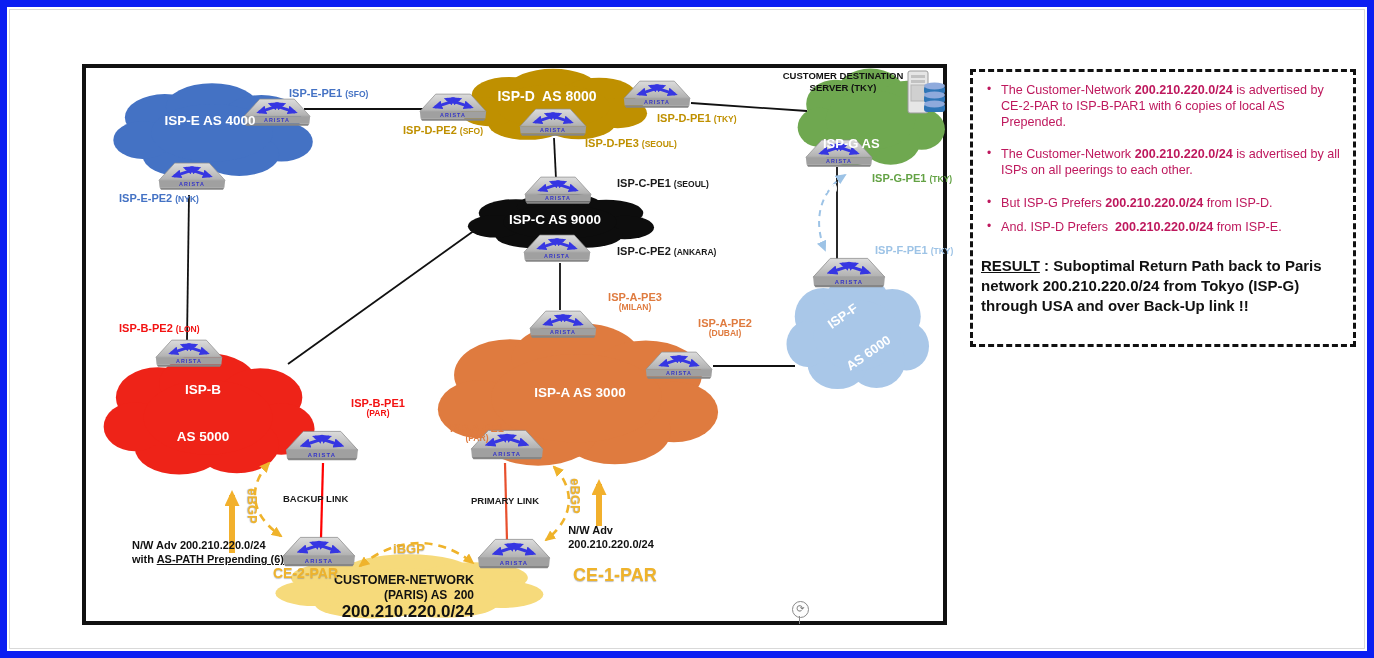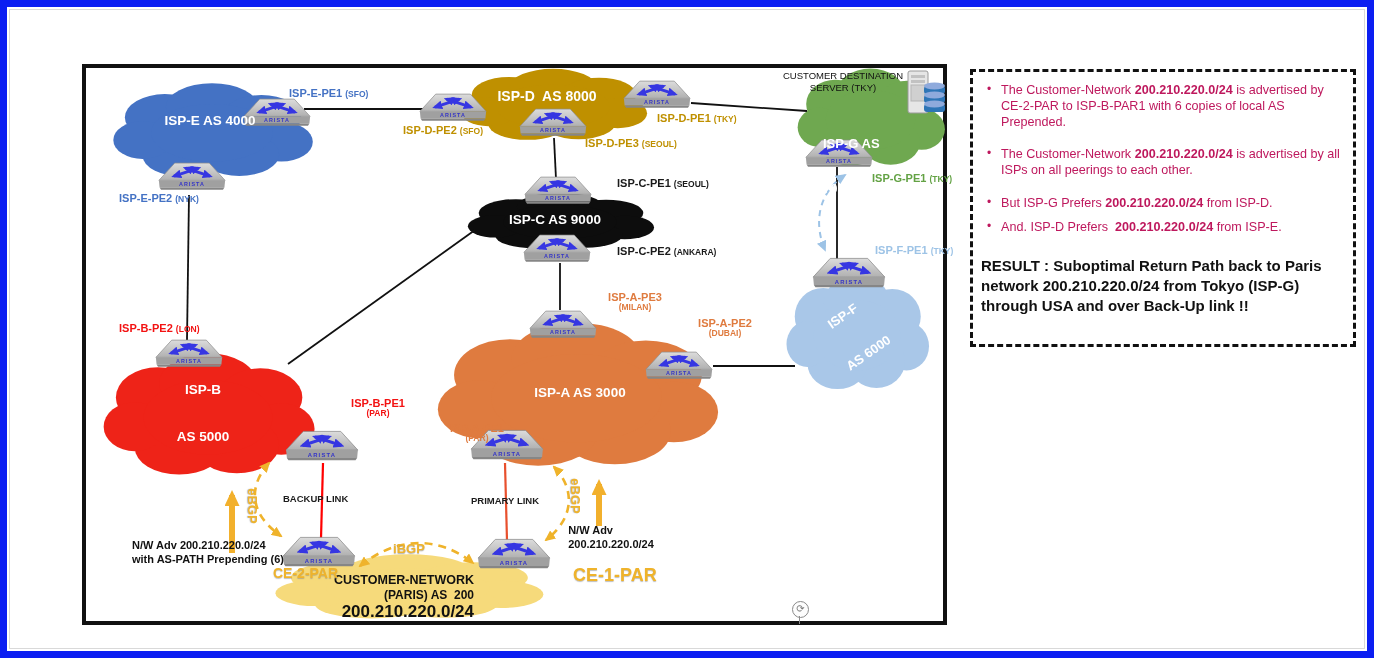--- a/index.html
+++ b/index.html
@@ -6,21 +6,21 @@
   #canvas{position:relative;width:1374px;height:658px;background:#fff;border:7px solid #0b1ef2;box-sizing:border-box;overflow:hidden;}
   #canvas::after{content:"";position:absolute;left:2px;top:2px;right:2px;bottom:2px;border:1px solid #d9d9d9;pointer-events:none;}
   .abs{position:absolute;}
   .diagram-border{left:75px;top:57px;width:865px;height:561px;border:4px solid #111;box-sizing:border-box;background:transparent;}
   .notes-panel{left:963px;top:62px;width:386px;height:278px;border:3px dashed #111;box-sizing:border-box;padding:10px 12px 8px 8px;background:#fff;z-index:6;}
   .bullet{position:relative;padding-left:20px;font-size:12.6px;line-height:1.28;color:#be185d;white-space:pre-wrap;}
   .bullet::before{content:"\2022";position:absolute;left:6px;top:0;font-size:12px;}
   .mb{margin-bottom:16px;}
   .mb-sm{margin-bottom:8px;}
   .result{margin-top:21px;font-size:15px;font-weight:bold;line-height:1.35;color:#111;white-space:pre-wrap;}
-  .u{}
+  .u{text-decoration:underline;}
   .cloud-label{color:#fff;font-weight:bold;text-align:center;z-index:4;white-space:pre-wrap;line-height:1.15;}
   .dev-label{font-weight:bold;font-size:11px;z-index:5;white-space:nowrap;line-height:1.1;margin-left:30px;}
   .dev-label .loc{font-size:8.5px;}
   .two-line{text-align:center;white-space:normal;}
   .lblE{color:#4472c4}.lblD{color:#bf9000}.lblC{color:#1a1a1a}.lblA{color:#df7b3f}
   .lblB{color:#f31212}.lblG{color:#63a244}.lblF{color:#9dc3e6}.lblGold{color:#efb32b}
   .link-label{font-weight:bold;font-size:9.5px;color:#1c1c1c;z-index:5;white-space:nowrap;}
   .gold-label{font-weight:bold;color:#efb32b;z-index:5;text-shadow:0 1px 1px rgba(120,120,120,.55);}
   .nwadv{font-weight:bold;font-size:11px;color:#111;text-align:left;line-height:1.3;z-index:5;white-space:nowrap;}
   .ctr{transform:translate(-50%,-50%);}
@@ -203,21 +203,21 @@
   </div>
   <div class="abs cloud-label ctr" style="left:573px;top:386px;font-size:13.5px">ISP-A AS 3000</div>
   <div class="abs cloud-label ctr" style="left:849px;top:328px;font-size:13px;transform:translate(-50%,-50%) rotate(-35deg)">
     <div>ISP-F</div>
     <div>AS 6000</div>
   </div>
   <div class="abs cloud-label" style="left:816px;top:100px;font-size:13px;text-align:left">
     <div>ISP-G AS</div>
     <div>7000</div>
   </div>
-  <div class="abs ctrx" style="left:836px;top:63px;font-size:9.5px;font-weight:normal;color:#111;text-align:center;line-height:1.25;z-index:4;white-space:nowrap">
+  <div class="abs ctrx" style="left:836px;top:63px;font-size:9.5px;font-weight:bold;color:#111;text-align:center;line-height:1.25;z-index:4;white-space:nowrap">
     <div>CUSTOMER DESTINATION</div>
     <div>SERVER (TKY)</div>
   </div>
   <div class="abs ctrx" style="left:397px;top:566px;text-align:right;color:#111;z-index:4;line-height:1.18">
     <div style="font-size:12.5px;font-weight:bold">CUSTOMER-NETWORK</div>
     <div style="font-size:12px;font-weight:bold;white-space:pre-wrap">(PARIS) AS  200</div>
     <div style="font-size:17px;font-weight:bold">200.210.220.0/24</div>
   </div>
 
   <div class="abs dev-label lblE" style="left:252px;top:80px"><span>ISP-E-PE1</span> <span class="loc">(SFO)</span></div>

